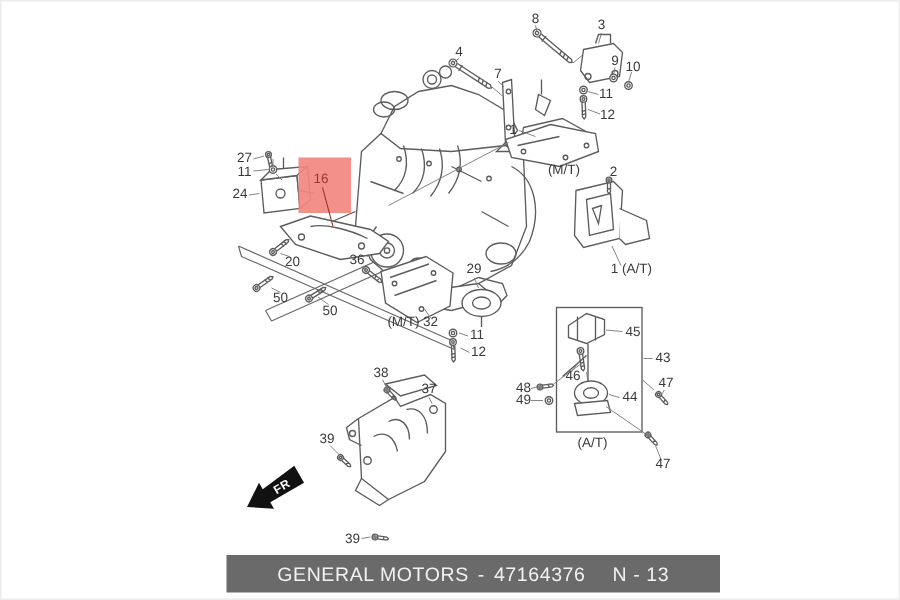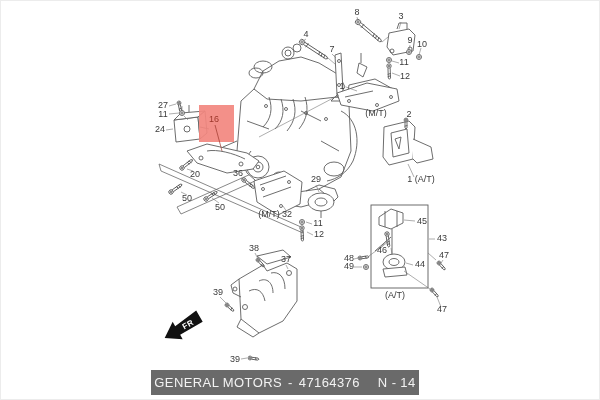--- a/index.html
+++ b/index.html
@@ -6,21 +6,21 @@
   .canvas{
     position:relative;width:600px;height:400px;background:#ffffff;
     font-family:"Liberation Sans",sans-serif;overflow:hidden;
     box-sizing:border-box;border:1px solid #ececec;
   }
   svg{position:absolute;left:0;top:0;}
   svg text{font-family:"Liberation Sans",sans-serif;font-size:9px;fill:#3a3a3a;}
   svg text.lbl-red{fill:#9c372b;}
   svg text.fr-text{font-size:8px;font-weight:bold;fill:#ffffff;letter-spacing:.5px;}
   .footer-bar{
-    position:absolute;left:150px;top:369px;width:268px;height:25px;
+    position:absolute;left:150px;top:369px;width:329px;height:25px;
     background:#6a6a6a;color:#f2f2f2;display:flex;align-items:center;
     justify-content:center;gap:18px;font-size:13px;letter-spacing:.4px;
   }
   .footer-left{display:flex;gap:6px;}
 </style>
 </head>
 <body>
 
 <div class="canvas">
 
@@ -248,16 +248,16 @@
     <text x="7" y="2.5" class="fr-text" text-anchor="middle">FR</text>
   </g>
 </svg>
 
 <div class="footer-bar">
   <span class="footer-left">
     <span>GENERAL MOTORS</span>
     <span>-</span>
     <span>47164376</span>
   </span>
-  <span>N - 14</span>
+  <span>N - 13</span>
 </div>
 
 </div>
 
 </body></html>

